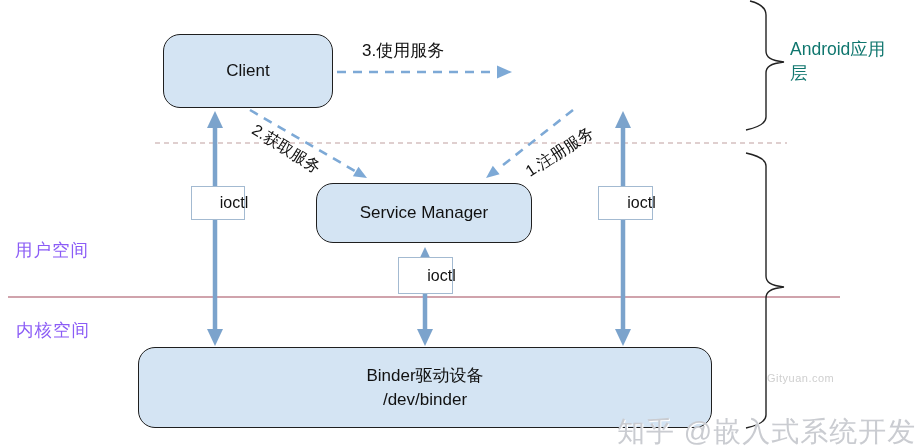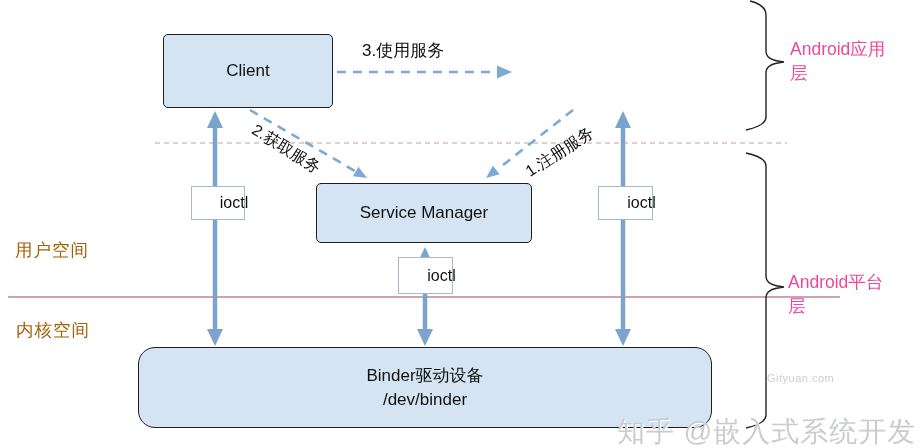--- a/index.html
+++ b/index.html
@@ -3,42 +3,42 @@
 <meta charset="utf-8">
 <style>
   html,body{margin:0;padding:0;background:#fff;}
   #stage{
     position:relative;width:921px;height:448px;background:#ffffff;overflow:hidden;
     font-family:"Liberation Sans",sans-serif;color:#111;
   }
   #arrow-layer{position:absolute;left:0;top:0;width:921px;height:448px;}
   .node{
     position:absolute;display:flex;align-items:center;justify-content:center;
-    background:#d4e4f3;border:1.6px solid #1f1f1f;border-radius:5px;
+    background:#d4e4f3;border:1.6px solid #1f1f1f;border-radius:17px;
     font-size:17px;color:#111;text-align:center;box-sizing:border-box;
   }
   .node-client{left:163px;top:34px;width:170px;height:74px;}
   .node-server{left:516px;top:34px;width:167px;height:74px;}
   .node-sm{left:316px;top:183px;width:216px;height:60px;}
   .node-binder{left:138px;top:347px;width:574px;height:81px;border-radius:17px;flex-direction:column;line-height:1.4;}
   .ioctl{
     position:absolute;display:flex;align-items:center;justify-content:center;
     background:#ffffff;border:1px solid #a3bad1;font-size:16px;color:#111;box-sizing:border-box;padding-left:32px;
   }
   .ioctl-client{left:191px;top:186px;width:54px;height:34px;}
   .ioctl-server{left:598px;top:186px;width:55px;height:34px;}
   .ioctl-sm{left:398px;top:257px;width:55px;height:37px;}
   .arrow-label{position:absolute;font-size:16px;color:#111;white-space:nowrap;}
   .label-use{left:362px;top:39px;font-size:17px;}
   .label-get{left:231px;top:139px;width:110px;text-align:center;transform:rotate(32deg);transform-origin:center;}
   .label-reg{left:505px;top:142px;width:110px;text-align:center;transform:rotate(-33deg);transform-origin:center;}
-  .region-label{position:absolute;font-size:17.5px;color:#a16207;letter-spacing:1px;}
+  .region-label{position:absolute;font-size:17.5px;color:#8b5cf6;letter-spacing:1px;}
   .region-user{left:15px;top:238px;}
   .region-kernel{left:16px;top:318px;}
-  .layer-label{position:absolute;font-size:17.5px;color:#ec4899;width:96px;line-height:1.35;word-break:break-all;}
+  .layer-label{position:absolute;font-size:17.5px;color:#0f766e;width:96px;line-height:1.35;word-break:break-all;}
   .layer-app{left:790px;top:38px;}
   .layer-platform{left:788px;top:271px;}
   .wm-gityuan{position:absolute;left:767px;top:372px;font-size:11px;color:#cfcfcf;letter-spacing:0.5px;}
   .wm-zhihu{
     position:absolute;left:617px;top:413px;font-size:28px;color:#caccd1;white-space:nowrap;
     text-shadow:1px 1px 0 #ffffff;letter-spacing:1px;
   }
 </style>
 </head>
 <body>
@@ -114,18 +114,17 @@
   </div>
 
   <div class="arrow-label label-use">3.使用服务</div>
   <div class="arrow-label label-get">2.获取服务</div>
   <div class="arrow-label label-reg">1.注册服务</div>
 
   <div class="region-label region-user">用户空间</div>
   <div class="region-label region-kernel">内核空间</div>
 
   <div class="layer-label layer-app">Android应用层</div>
-  <div class="layer-label layer-platform">Android平台层</div>
 
   <div class="wm-gityuan">Gityuan.com</div>
   <div class="wm-zhihu">知乎 @嵌入式系统开发</div>
 
 </div>
 
 </body></html>

